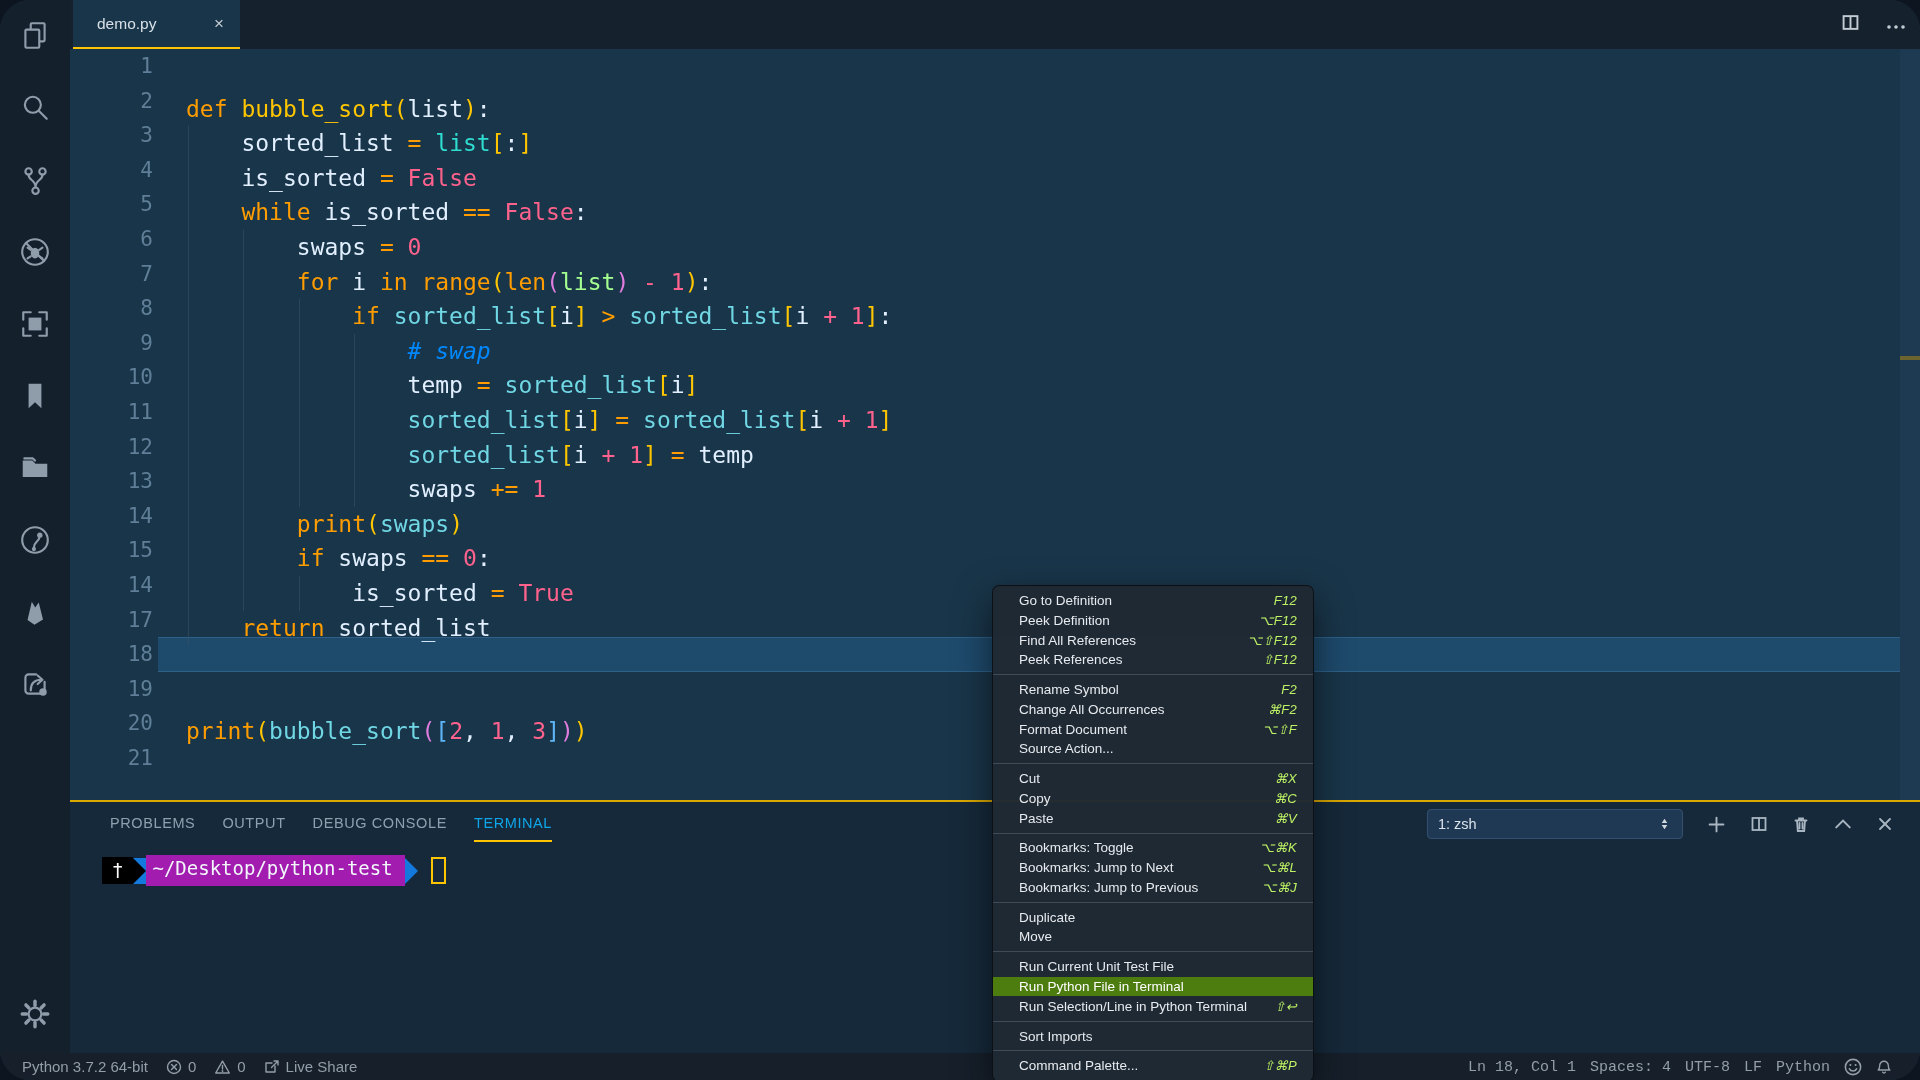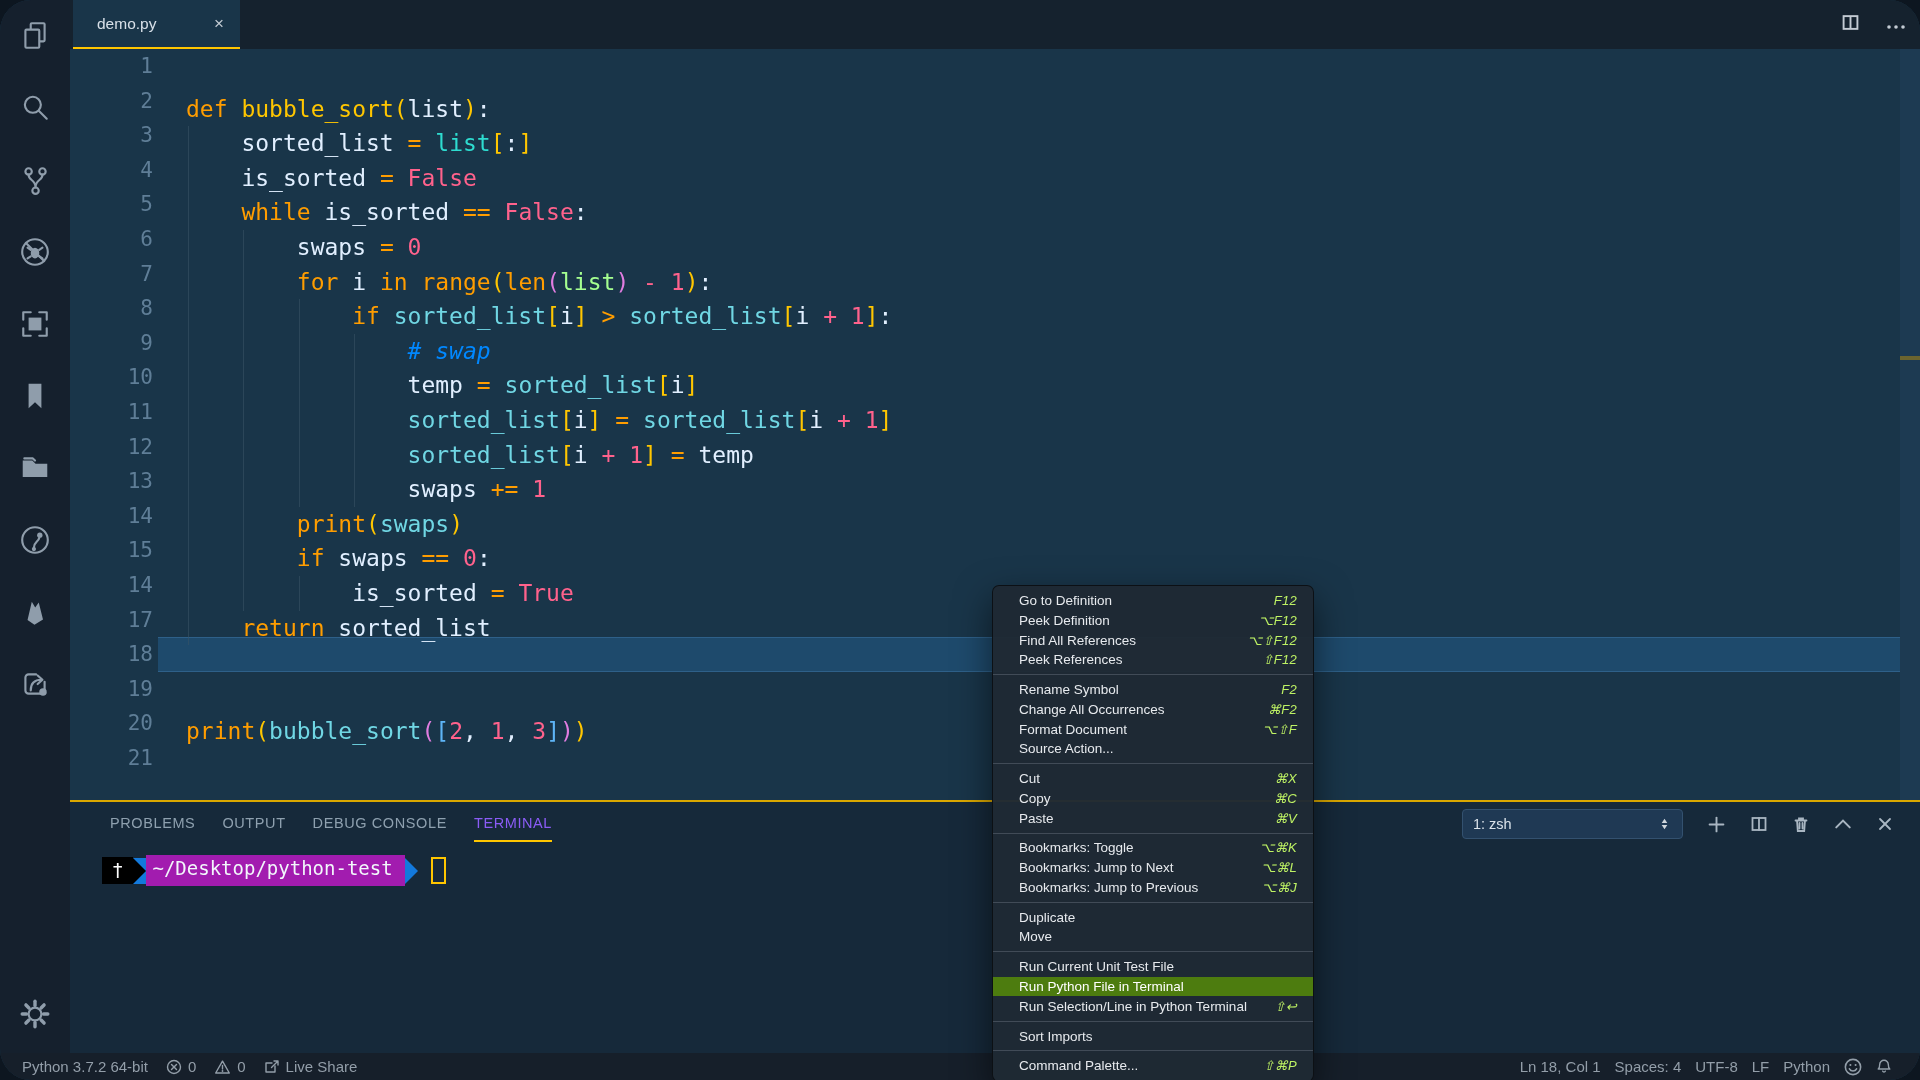--- a/index.html
+++ b/index.html
@@ -36,40 +36,40 @@
   .tk-w{color:var(--c-w);} .tk-o{color:var(--c-o);} .tk-y{color:var(--c-y);}
   .tk-p{color:var(--c-p);} .tk-c{color:var(--c-c);} .tk-t{color:var(--c-t);}
   .tk-g{color:var(--c-g);} .tk-u{color:var(--c-u);} .tk-l{color:var(--c-l);}
   .tk-b{color:var(--c-b);font-style:italic;}
   
   .panel{position:absolute;left:70px;top:800px;right:0;height:253px;background:#16293a;
          border-top:2px solid #dba800;box-sizing:border-box;z-index:1;}
   .panel-header{height:44px;display:flex;align-items:center;}
   .ptabs{display:flex;gap:27px;padding-left:40px;}
   .ptab{font-size:14.5px;letter-spacing:.6px;color:#8ea0af;cursor:pointer;position:relative;padding-bottom:2px;}
-  .ptab.active{color:#8b5cf6;}
+  .ptab.active{color:#0ea5e9;}
   .ptab.active::after{content:"";position:absolute;left:0;right:0;bottom:-9px;height:2px;background:#ffc600;}
   .pcontrols{margin-left:auto;display:flex;align-items:center;gap:25px;padding-right:27px;}
   .pcontrols svg{stroke:#a9b6c2;fill:none;stroke-width:1.8;stroke-linecap:round;}
-  .term-select{width:221px;height:30px;background:#1f3954;border:1px solid #33516f;border-radius:4px;
+  .term-select{width:256px;height:30px;background:#1f3954;border:1px solid #33516f;border-radius:4px;
                color:#dbe3ea;font-size:14.5px;display:flex;align-items:center;padding:0 10px;box-sizing:border-box;cursor:pointer;}
   .term-select svg{margin-left:auto;}
   
   .term-line{display:flex;align-items:center;margin:11px 0 0 32px;height:27px;
              font-family:"DejaVu Sans Mono",monospace;font-size:19px;}
   .chip-black{background:#000;color:#fff;height:27px;line-height:27px;padding:0 10px;}
   .arr-black{width:0;height:0;border-top:13.5px solid transparent;border-bottom:13.5px solid transparent;border-left:13px solid #000;background:#1379dc;}
   .chip-blue{background:#a21caf;color:#f2f7fb;height:27px;line-height:27px;padding:0 12px 4px 6px;}
   .arr-blue{width:0;height:0;border-top:13.5px solid transparent;border-bottom:13.5px solid transparent;border-left:13px solid #1379dc;}
   .term-cursor{width:11px;height:23px;border:2px solid #ffc600;margin-left:13px;}
   
   .status-bar{position:absolute;left:0;right:0;bottom:0;height:27px;background:#161f2a;color:#939ea9;
               font-size:15px;display:flex;align-items:center;z-index:4;}
   .sb-left{display:flex;align-items:center;gap:18px;padding-left:22px;}
-  .sb-right{margin-left:auto;display:flex;align-items:flex-start;gap:14px;padding-right:28px;}
+  .sb-right{margin-left:auto;display:flex;align-items:flex-end;gap:14px;padding-right:28px;font-family:Liberation Mono, monospace;}
   .sb-item{display:flex;align-items:center;gap:6px;cursor:pointer;white-space:nowrap;}
   .sb-item svg{stroke:#939ea9;fill:none;stroke-width:1.4;stroke-linecap:round;stroke-linejoin:round;}
   
   .context-menu{position:absolute;left:992px;top:585px;width:320px;background:rgba(31,41,52,0.97);
                 border:1px solid rgba(0,0,0,0.6);border-radius:7px;box-shadow:0 14px 36px rgba(0,0,0,0.55);
                 padding:5px 0;z-index:20;font-size:13.5px;color:#e7eaee;}
   .cm-item{height:19.7px;display:flex;align-items:center;padding:0 16px 0 26px;cursor:pointer;}
   .cm-item.hl{background:#4d7c0f;color:#fff;}
   .cm-label{white-space:nowrap;}
   .cm-short{margin-left:auto;font-size:13px;color:#bef264;letter-spacing:.3px;white-space:nowrap;font-style:italic;}

